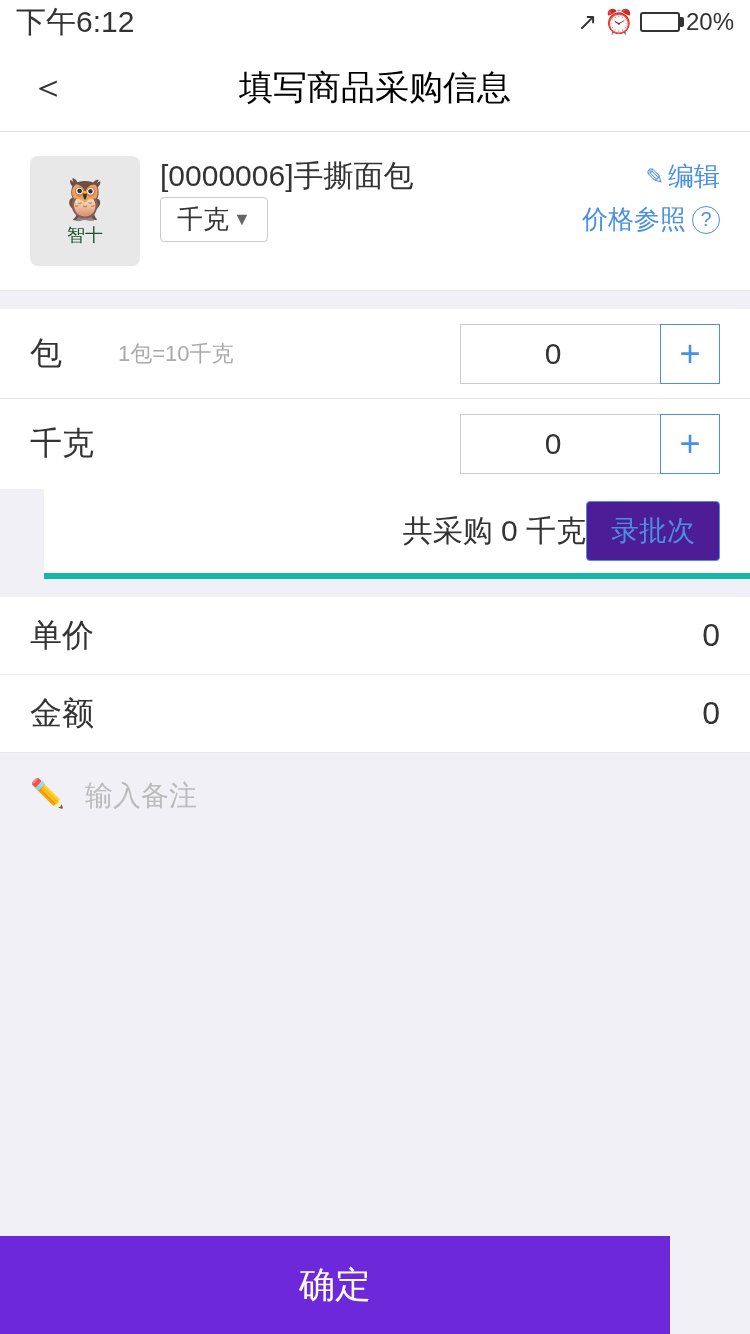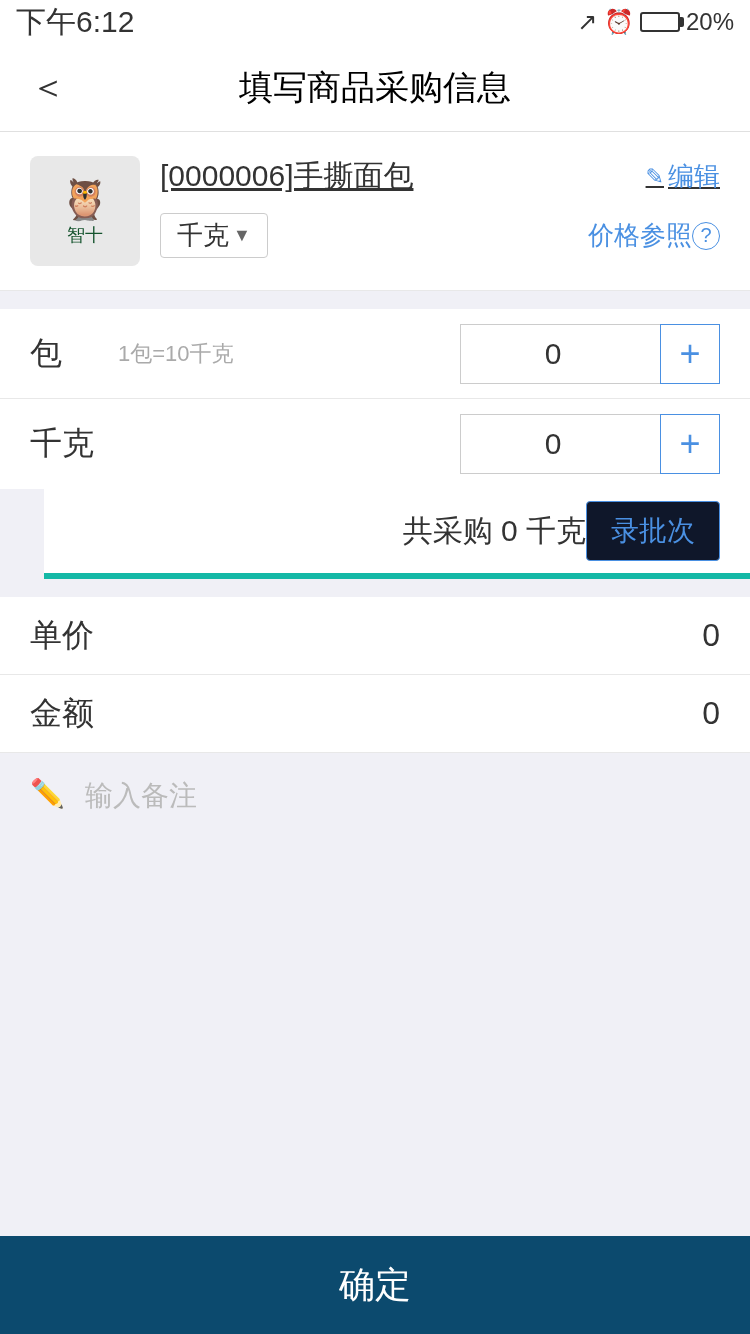--- a/index.html
+++ b/index.html
@@ -93,22 +93,21 @@
       font-size: 18px;
       color: #14532d;
     }
     .product-info {
       flex: 1;
     }
     .product-name-row {
       display: flex;
       justify-content: space-between;
       align-items: center;
-      margin-bottom: 16px;
-      text-decoration: underline;
+      margin-bottom: 0;
     }
     .product-name {
       font-size: 30px;
       color: #333;
       font-weight: 500;
     }
     .edit-btn {
       font-size: 26px;
       color: #4a90e2;
       cursor: pointer;
@@ -138,20 +137,21 @@
       align-items: center;
       gap: 4px;
     }
     .unit-dropdown-arrow { font-size: 18px; color: #666; }
     .price-ref {
       font-size: 26px;
       color: #4a90e2;
       cursor: pointer;
       display: flex;
       align-items: center;
+      gap: 6px;
     }
     .price-ref-help {
       width: 28px; height: 28px;
       border: 1.5px solid #4a90e2;
       border-radius: 50%;
       display: flex; align-items: center; justify-content: center;
       font-size: 20px;
       color: #4a90e2;
     }
 
@@ -224,21 +224,21 @@
       border-bottom: 6px solid #14b8a6;
       margin-left: 44px;
     }
     .summary-text {
       font-size: 30px;
       color: #333;
     }
     .batch-btn {
       border: 1.5px solid #4a90e2;
       color: #4a90e2;
-      background: #0f172a;
+      background: #4c1d95;
       border-radius: 4px;
       font-size: 28px;
       padding: 10px 24px;
       cursor: pointer;
     }
 
     
     .detail-section {
       background: #fff;
       margin-top: 0;
@@ -270,23 +270,23 @@
       gap: 12px;
     }
     .note-icon { font-size: 28px; color: #aaa; }
     .note-placeholder { font-size: 28px; color: #bbb; margin-left: 8px; }
 
     
     .confirm-btn {
       position: fixed;
       bottom: 0;
       left: 0;
-      width: 750px;
+      width: 670px;
       height: 98px;
-      background: #0c4a6e;
+      background: #6d28d9;
       border: none;
       color: #fff;
       font-size: 36px;
       cursor: pointer;
       display: flex;
       align-items: center;
       justify-content: center;
     }
 
     

